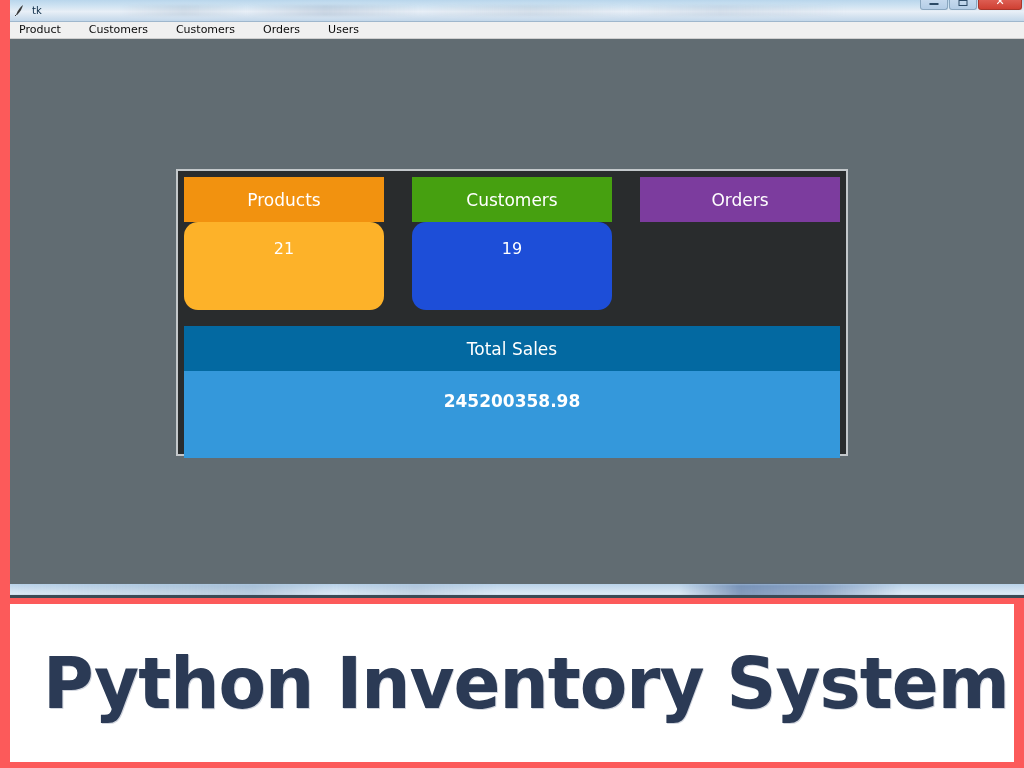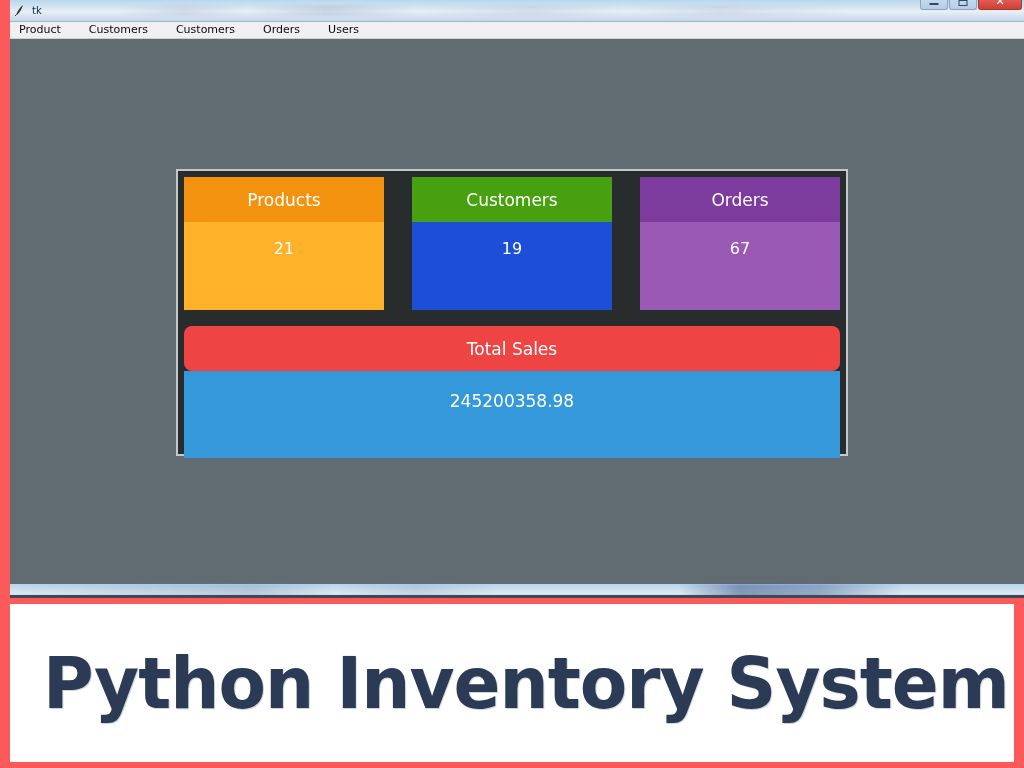--- a/index.html
+++ b/index.html
@@ -182,20 +182,21 @@
   }
   .stat-card .card-body {
     flex: 1 1 auto;
     display: flex;
     align-items: flex-start;
     justify-content: center;
     padding-top: 17px;
     color: #ffffff;
     font-size: 16px;
     font-family: "DejaVu Sans", sans-serif;
+    border-radius: 14px;
   }
 
   
   #total-card {
     margin-top: 16px;
     height: 132px;
     display: flex;
     flex-direction: column;
     overflow: hidden;
   }
@@ -210,20 +211,21 @@
   }
   #total-card .card-body {
     flex: 1 1 auto;
     display: flex;
     align-items: flex-start;
     justify-content: center;
     padding-top: 20px;
     color: #ffffff;
     font-size: 17px;
     font-family: "DejaVu Sans", sans-serif;
+    font-weight: bold;
   }
 
   
   #window-bottom-strip {
     position: absolute;
     left: 0;
     bottom: 0;
     width: 100%;
     height: 14px;
     background: linear-gradient(to bottom, #b9d3ea 0%, #cfe0f0 40%, #dce9f5 70%, #9fb3c6 100%);
@@ -323,27 +325,26 @@
             <div class="card-body" style="background-color: rgb(253, 178, 41);">21</div>
           </div>
 
           <div class="stat-card">
             <div class="card-head" style="background-color: rgb(70, 160, 16);">Customers</div>
             <div class="card-body" style="background-color: #1d4ed8;">19</div>
           </div>
 
           <div class="stat-card">
             <div class="card-head" style="background-color: rgb(124, 60, 158);">Orders</div>
-            <div class="card-body" style="background-color: rgb(155, 89, 182);">67</div>
           </div>
 
         </div>
 
         <div id="total-card">
-          <div class="card-head" style="background-color: #ef4444; border-radius: 8px;">Total Sales</div>
+          <div class="card-head" style="background-color: #0369a1;">Total Sales</div>
           <div class="card-body" style="background-color: rgb(52, 152, 219);">245200358.98</div>
         </div>
 
       </div>
 
       <div id="window-bottom-strip">
         <div class="blur-bits"></div>
         <div id="window-bottom-edge"></div>
       </div>
 

